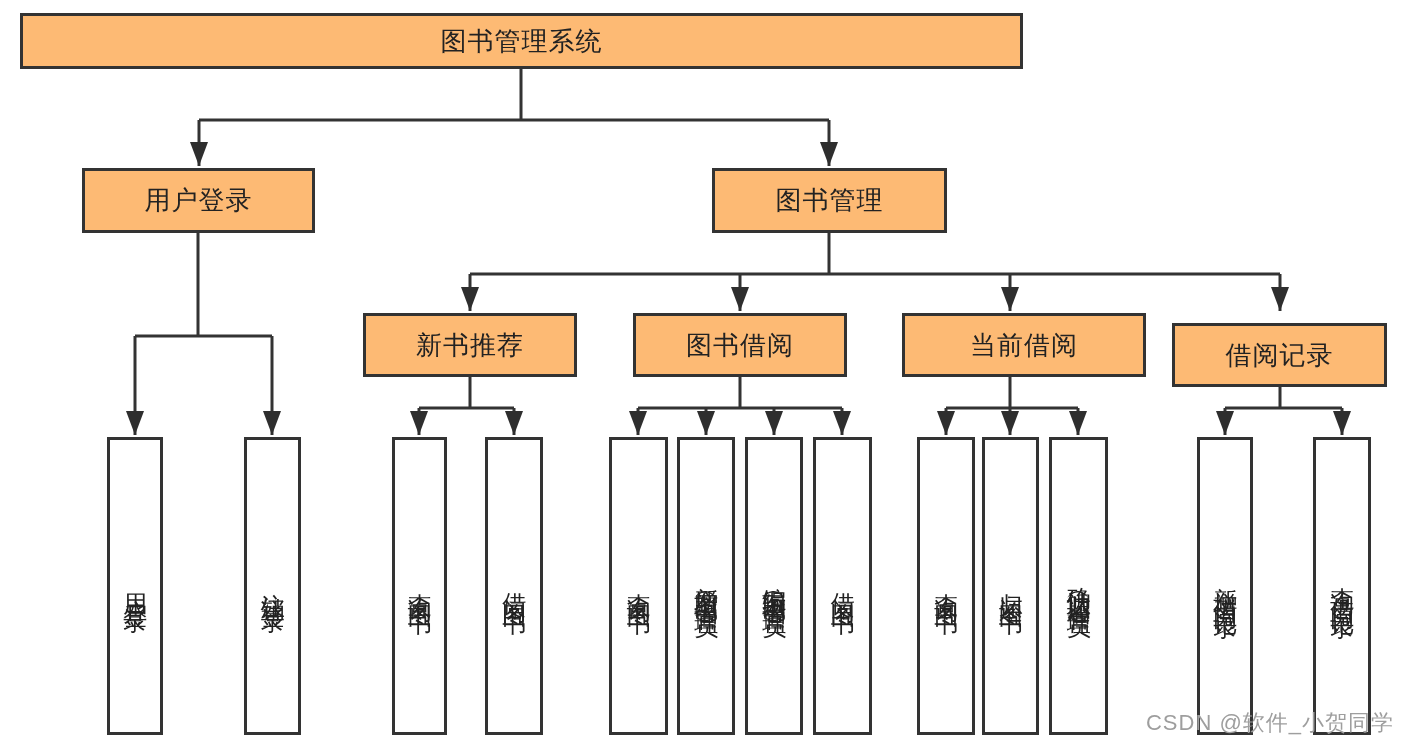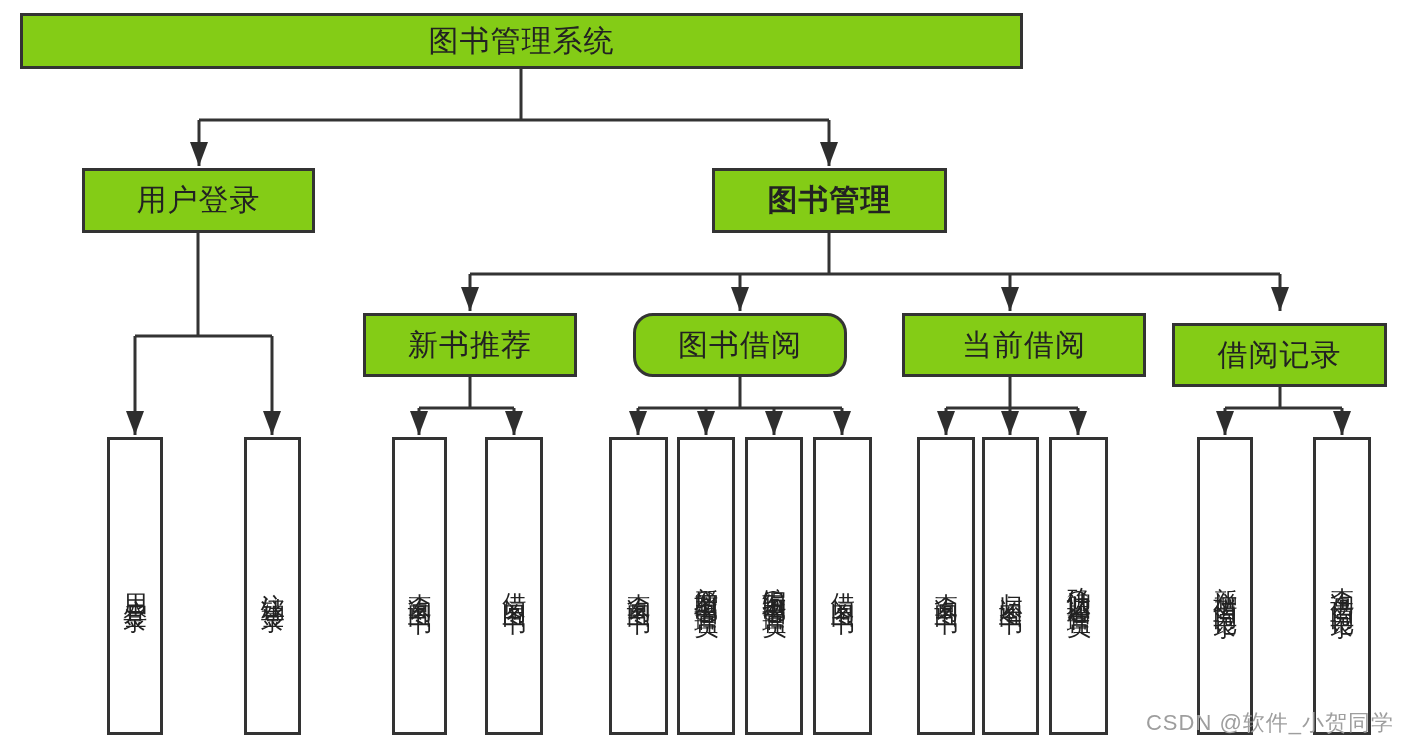--- a/index.html
+++ b/index.html
@@ -14,26 +14,26 @@
   }
   svg.wires {
     position: absolute;
     left: 0; top: 0;
     width: 1405px; height: 747px;
     pointer-events: none;
   }
   .node {
     position: absolute;
     border: 3px solid #333333;
-    background: #84cc16;
+    background: #fdba74;
     display: flex;
     align-items: center;
     justify-content: center;
     color: #222222;
-    font-size: 30px;
+    font-size: 26px;
     letter-spacing: 1px;
     white-space: nowrap;
     z-index: 2;
   }
   .leaf {
     position: absolute;
     top: 437px;
     height: 298px;
     border: 3px solid #333333;
     background: #ffffff;
@@ -103,24 +103,24 @@
     <line x1="1078" y1="408" x2="1078" y2="435" stroke="#333333" stroke-width="3" marker-end="url(#ah)"></line>
 
     <path d="M1280,377 V408 M1225,408 H1342" fill="none" stroke="#333333" stroke-width="3"></path>
     <line x1="1225" y1="408" x2="1225" y2="435" stroke="#333333" stroke-width="3" marker-end="url(#ah)"></line>
     <line x1="1342" y1="408" x2="1342" y2="435" stroke="#333333" stroke-width="3" marker-end="url(#ah)"></line>
   </svg>
 
   <div class="node" style="left:20px; top:13px; width:1003px; height:56px;">图书管理系统</div>
 
   <div class="node" style="left:82px; top:168px; width:233px; height:65px;">用户登录</div>
-  <div class="node" style="left:712px; top:168px; width:235px; height:65px;font-weight:bold;">图书管理</div>
+  <div class="node" style="left:712px; top:168px; width:235px; height:65px;">图书管理</div>
 
   <div class="node" style="left:363px; top:313px; width:214px; height:64px;">新书推荐</div>
-  <div class="node" style="left:633px; top:313px; width:214px; height:64px;border-radius:20px;">图书借阅</div>
+  <div class="node" style="left:633px; top:313px; width:214px; height:64px;">图书借阅</div>
   <div class="node" style="left:902px; top:313px; width:244px; height:64px;">当前借阅</div>
   <div class="node" style="left:1172px; top:313px; width:215px; height:64px;margin-top:10px;">借阅记录</div>
 
   <div class="leaf" style="left:107px; width:56px;">
     <span class="vtext">用户登录</span>
   </div>
   <div class="leaf" style="left:244px; width:57px;">
     <span class="vtext">注销登录</span>
   </div>
 

